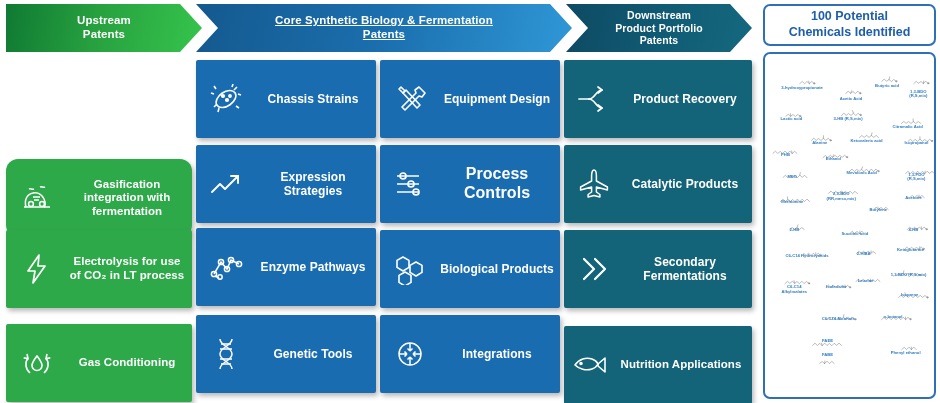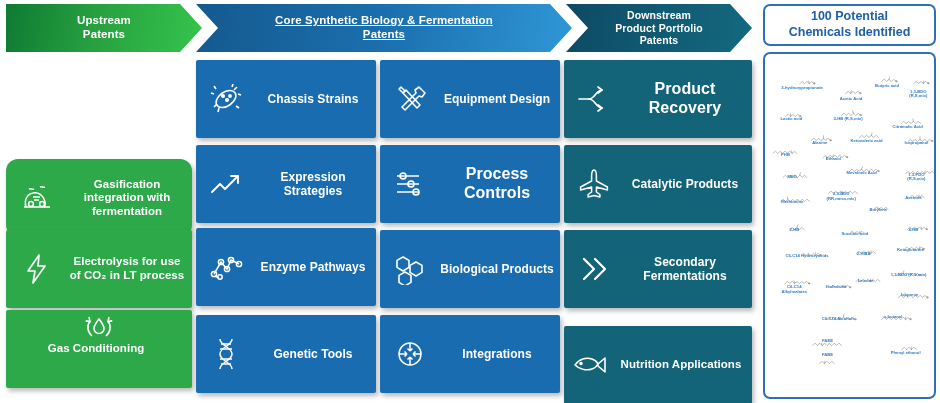--- a/index.html
+++ b/index.html
@@ -124,21 +124,21 @@
     <div class="ico" style="width:62px">
       <svg width="26" height="32" viewBox="0 0 26 32" fill="none" stroke="#fff" stroke-width="1.7" stroke-linejoin="round">
         <path d="M15 2 4 18h7l-2 12L21 13h-7z"></path>
       </svg>
     </div>
     <div class="lbl" style="font-size:11.5px">
       <span>Electrolysis for use<br>of CO₂ in LT process</span>
     </div>
   </div>
 
-  <div class="card c-green" style="left:6px; top:310px; width:186px; height:78px;flex-direction:column;">
+  <div class="card c-green" style="left:6px; top:324px; width:186px; height:78px;">
     <div class="ico" style="width:62px">
       <svg width="32" height="32" viewBox="0 0 32 32" fill="none" stroke="#fff" stroke-width="1.6">
         <path d="M16 9c3 4 5 6.5 5 9.5A5 5 0 0 1 11 18.5C11 15.5 13 13 16 9z"></path>
         <path d="M25 11a11 11 0 0 1-2 15"></path>
           <path d="M26 7l-1 4.5 4.3-.6"></path>
         <path d="M7 11a11 11 0 0 0 2 15"></path>
           <path d="M6 7l1 4.5-4.3-.6"></path>
       </svg>
     </div>
     <div class="lbl" style="font-size:11.5px">Gas Conditioning</div>
@@ -246,21 +246,21 @@
   <div class="card c-teal" style="left:564px; top:60px; width:188px; height:78px;">
     <div class="ico" style="width:60px">
       <svg width="34" height="28" viewBox="0 0 34 28" fill="none" stroke="#fff" stroke-width="1.7" stroke-linecap="round" stroke-linejoin="round">
         <path d="M2 14h10"></path>
         <path d="M12 14c6 0 7-9 13-9"></path>
           <path d="M21 2l4 3-4 3"></path>
         <path d="M12 14c6 0 7 9 13 9"></path>
           <path d="M21 26l4-3-4-3"></path>
       </svg>
     </div>
-    <div class="lbl" style="font-size:16px">Product Recovery</div>
+    <div class="lbl" style="font-size:12px">Product Recovery</div>
   </div>
 
   <div class="card c-teal" style="left:564px; top:145px; width:188px; height:78px;">
     <div class="ico" style="width:60px">
       <svg width="32" height="32" viewBox="0 0 32 32" fill="none" stroke="#fff" stroke-width="1.5" stroke-linejoin="round">
         <path d="M16 2c1.6 0 2.4 2.4 2.4 6v5l11 6v3l-11-3v5l3.5 2.5V29L16 27.5 10.1 29v-2.5L13.6 24v-5l-11 3v-3l11-6V8c0-3.6.8-6 2.4-6z"></path>
       </svg>
     </div>
     <div class="lbl" style="font-size:12px">Catalytic Products</div>
   </div>

